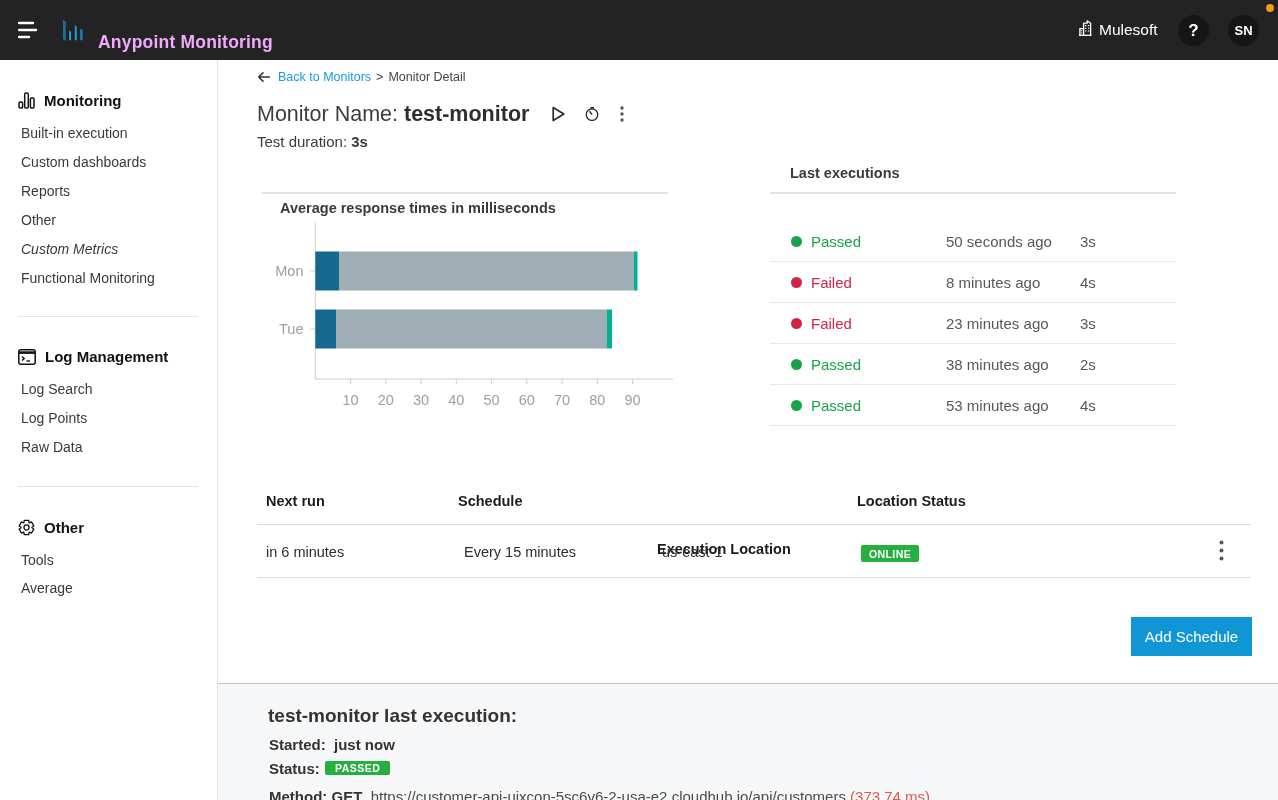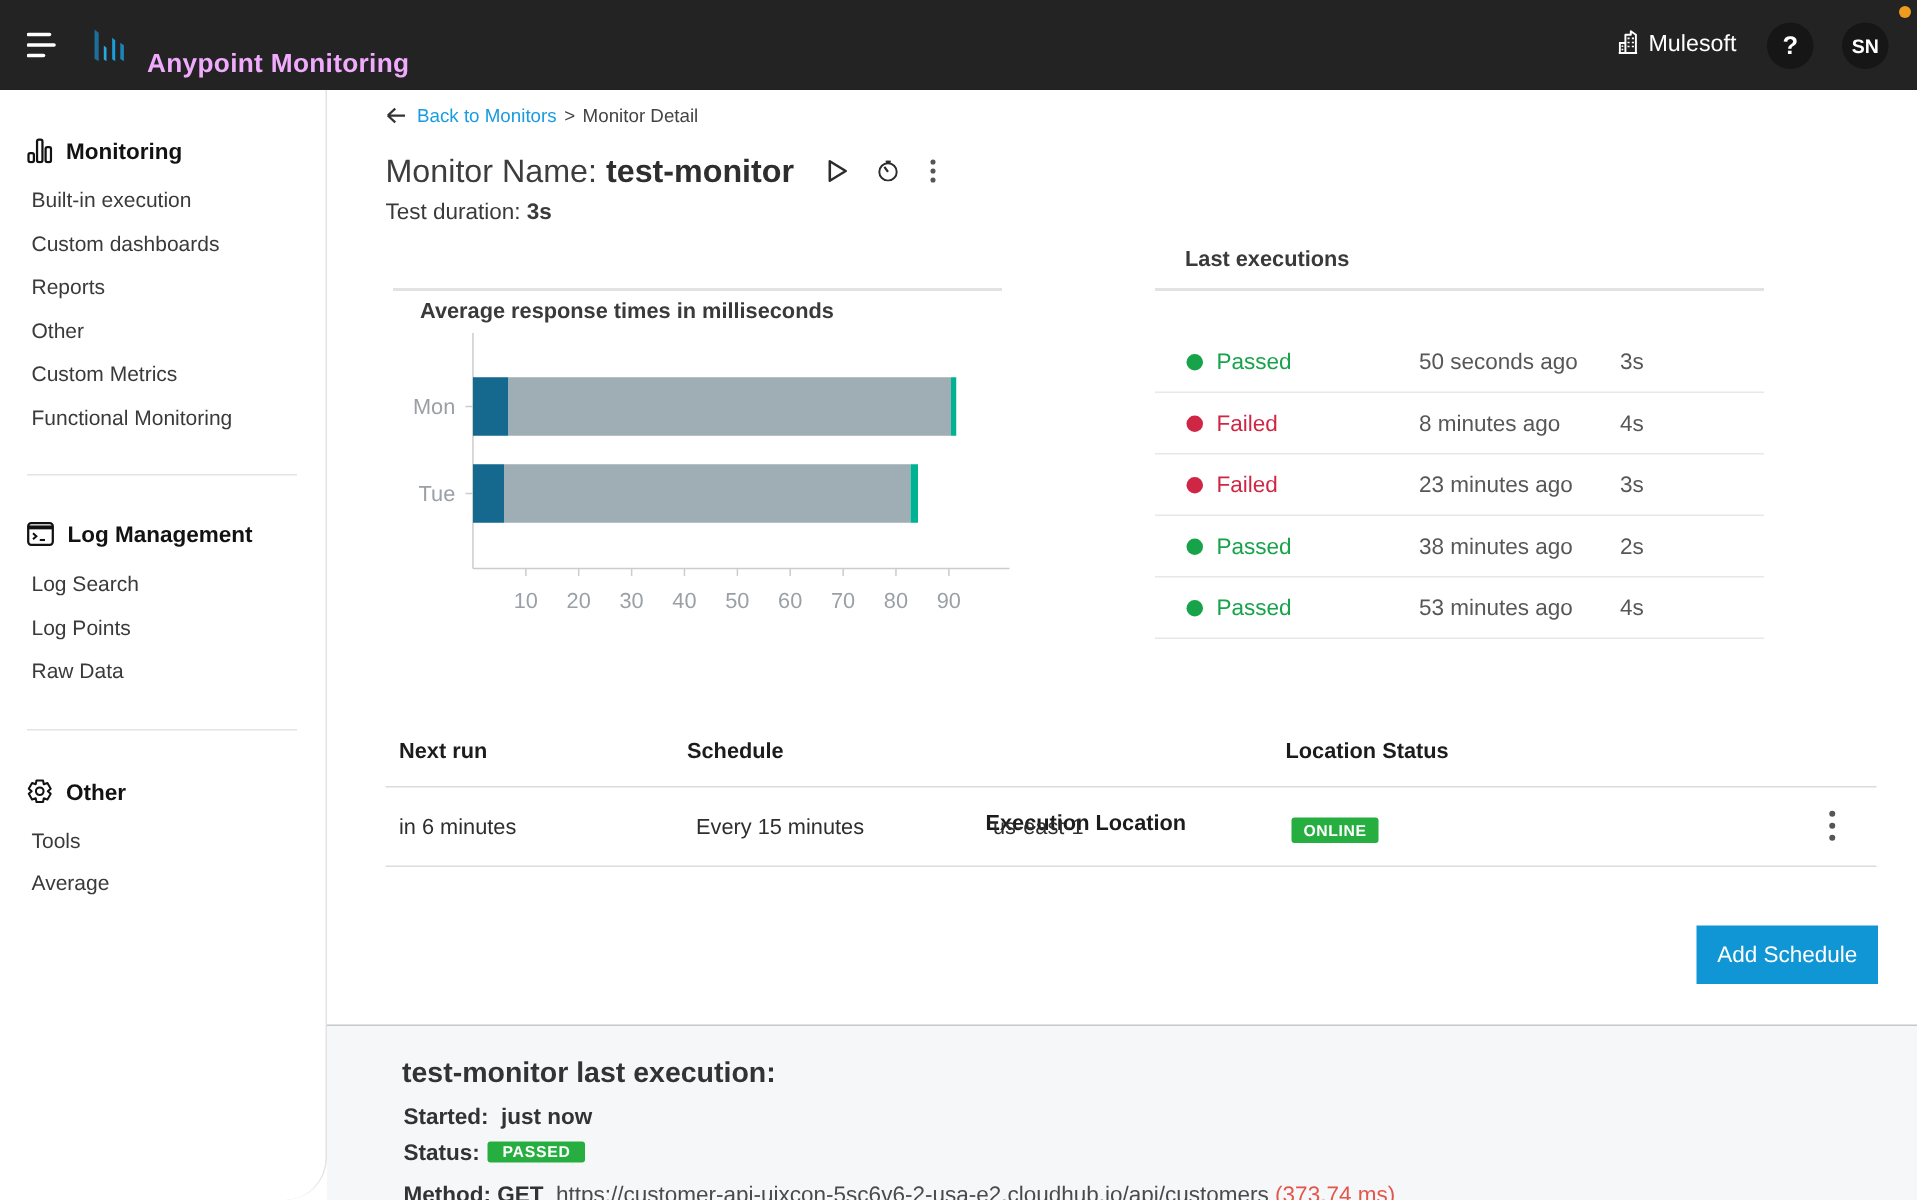--- a/index.html
+++ b/index.html
@@ -10,21 +10,21 @@
 
 #topbar { position:absolute; left:0; top:0; width:1278px; height:60px; background:#232323; z-index:10; }
 #topbar .title { position:absolute; left:98px; top:21px; color:#f0abfc; font-size:17.5px; font-weight:bold; letter-spacing:0.2px;margin-top:11px; }
 #mulesoft { position:absolute; left:1099px; top:21px; color:#fff; font-size:15.5px; font-weight:normal; }
 .circ { position:absolute; top:15px; width:31px; height:31px; border-radius:50%; background:#161616; color:#fff; text-align:center; line-height:31px; font-weight:bold; }
 #qcirc { left:1178px; font-size:17px; }
 #sncirc { left:1228px; font-size:13px; }
 #orangedot { position:absolute; left:1266px; top:4px; width:8px; height:8px; border-radius:50%; background:#ee9b1f; }
 
 
-#sidebar { position:absolute; left:0; top:0; width:218px; height:800px; background:#fff; border-right:1px solid #e3e3e3;border-radius:28px; }
+#sidebar { position:absolute; left:0; top:0; width:218px; height:800px; background:#fff; border-right:1px solid #e3e3e3; }
 .sect { position:absolute; left:18px; font-size:15px; font-weight:bold; color:#121212; }
 .sect svg { vertical-align:-3px; margin-right:9px; }
 .sitem { position:absolute; left:21px; font-size:14px; color:#3a3a3a; }
 .sdiv { position:absolute; left:18px; width:180px; border-top:1px solid #e3e3e3; }
 
 
 #main { position:absolute; left:218px; top:0; width:1060px; height:616px; background:#fff; }
 #crumb { position:absolute; left:39px; top:70px; font-size:12.5px; color:#444; }
 #crumb .bl { color:#189ce0; }
 #title { position:absolute; left:39px; top:102px; font-size:21.5px; color:#3d3d3d; }
@@ -102,21 +102,21 @@
   <div class="sect" style="top:92px;">
     <svg width="17" height="17" viewBox="0 0 17 17">
       <rect x="1" y="10" width="3.6" height="6" rx="1.2" fill="none" stroke="#121212" stroke-width="1.5"></rect>
       <rect x="6.7" y="1" width="3.6" height="15" rx="1.2" fill="none" stroke="#121212" stroke-width="1.5"></rect>
       <rect x="12.4" y="6" width="3.6" height="10" rx="1.2" fill="none" stroke="#121212" stroke-width="1.5"></rect>
     </svg>Monitoring</div>
   <div class="sitem" style="top:125px;">Built-in execution</div>
   <div class="sitem" style="top:154px;">Custom dashboards</div>
   <div class="sitem" style="top:183px;">Reports</div>
   <div class="sitem" style="top:212px;">Other</div>
-  <div class="sitem" style="top:241px;">Custom Metrics</div>
+  <div class="sitem" style="top:241px;font-style:italic;">Custom Metrics</div>
   <div class="sitem" style="top:270px;">Functional Monitoring</div>
   <div class="sdiv" style="top:316px;"></div>
   <div class="sect" style="top:348px;">
     <svg width="18" height="16" viewBox="0 0 18 16">
       <rect x="0.8" y="0.8" width="16.4" height="14.4" rx="2" fill="none" stroke="#121212" stroke-width="1.5"></rect>
       <path d="M0.8 3.6 L17.2 3.6" stroke="#121212" stroke-width="2.6"></path>
       <path d="M4 7.5 L6.2 9.5 L4 11.5" fill="none" stroke="#121212" stroke-width="1.4"></path>
       <path d="M8.5 12 L12 12" stroke="#121212" stroke-width="1.4"></path>
     </svg>Log Management</div>
   <div class="sitem" style="top:381px;">Log Search</div>

